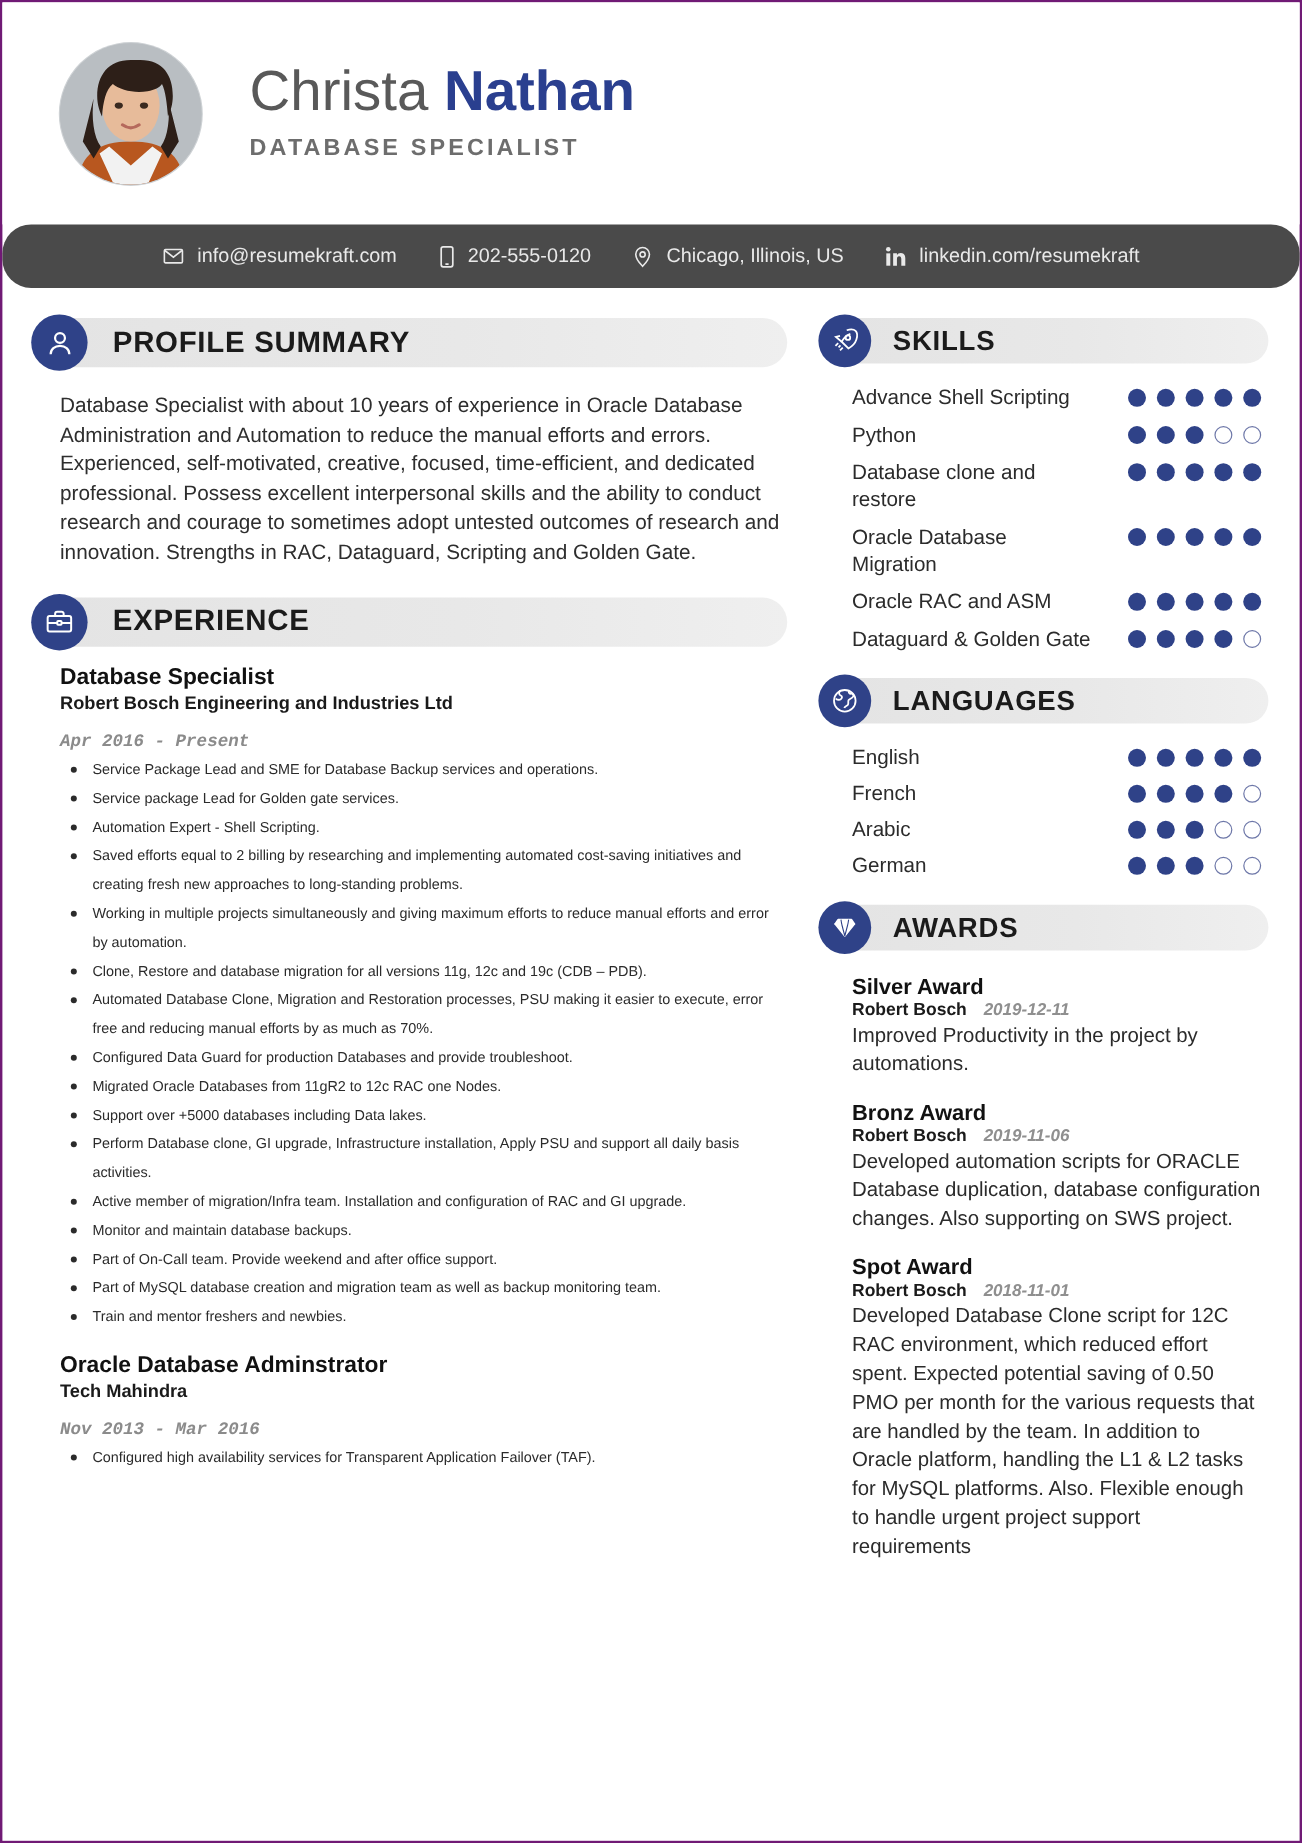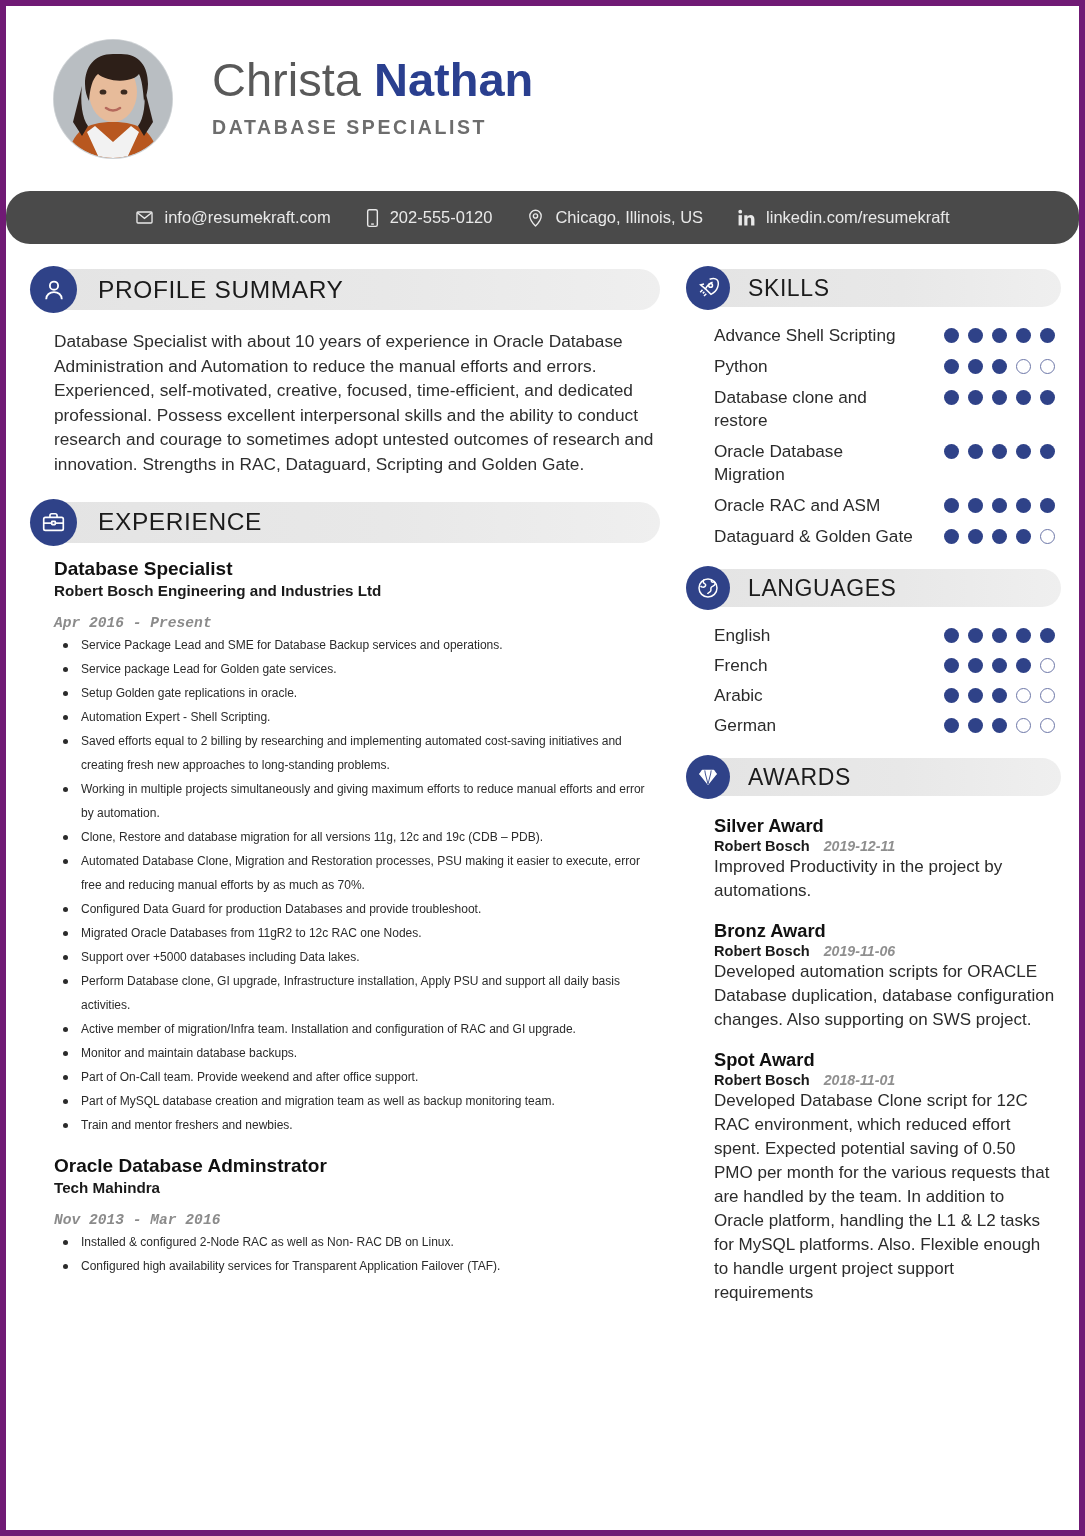--- a/index.html
+++ b/index.html
@@ -6,21 +6,21 @@
   html, body {
     width: 1085px; height: 1536px;
     background: #ffffff;
     font-family: "Liberation Sans", sans-serif;
     overflow: hidden;
   }
   .page {
     position: relative;
     width: 1085px; height: 1536px;
     background: #ffffff;
-    border: 6px solid #701a75;
+    border: 2px solid #701a75;
   }
 
   
   .header {
     height: 185px;
     display: flex;
     align-items: center;
     padding-left: 48px;
     background: #ffffff;
   }
@@ -97,21 +97,21 @@
     background: #2f4288;
     display: flex; align-items: center; justify-content: center;
   }
   .section-badge svg { display: block; }
   .section-title {
     position: absolute;
     left: 68px; top: 0;
     height: 47px;
     display: flex; align-items: center;
     font-size: 24.5px;
-    font-weight: 400;
+    font-weight: 700;
     letter-spacing: 0.6px;
     color: #1b1b1b;
   }
   .section-head.sm { height: 44px; }
   .section-head.sm .section-badge { width: 44px; height: 44px; }
   .section-head.sm .section-pill { left: 20px; height: 38px; border-radius: 0 19px 19px 0; }
   .section-head.sm .section-title { left: 62px; height: 44px; font-size: 23px; }
 
   
   .summary {
@@ -286,21 +286,20 @@
 
       <div class="exp-block">
         <div class="exp-role">Database Specialist</div>
         <div class="exp-meta">
           <span class="exp-company">Robert Bosch Engineering and Industries Ltd</span>
           <span class="exp-dates">Apr 2016 - Present</span>
         </div>
         <ul class="bullets">
             <li>Service Package Lead and SME for Database Backup services and operations.</li>
             <li>Service package Lead for Golden gate services.</li>
-            <li>Setup Golden gate replications in oracle.</li>
             <li>Automation Expert - Shell Scripting.</li>
             <li>Saved efforts equal to 2 billing by researching and implementing automated cost-saving initiatives and creating fresh new approaches to long-standing problems.</li>
             <li>Working in multiple projects simultaneously and giving maximum efforts to reduce manual efforts and error by automation.</li>
             <li>Clone, Restore and database migration for all versions 11g, 12c and 19c (CDB – PDB).</li>
             <li>Automated Database Clone, Migration and Restoration processes, PSU making it easier to execute, error free and reducing manual efforts by as much as 70%.</li>
             <li>Configured Data Guard for production Databases and provide troubleshoot.</li>
             <li>Migrated Oracle Databases from 11gR2 to 12c RAC one Nodes.</li>
             <li>Support over +5000 databases including Data lakes.</li>
             <li>Perform Database clone, GI upgrade, Infrastructure installation, Apply PSU and support all daily basis activities.</li>
             <li>Active member of migration/Infra team. Installation and configuration of RAC and GI upgrade.</li>
@@ -311,21 +310,20 @@
           </ul>
       </div>
 
       <div class="exp-block">
         <div class="exp-role">Oracle Database Adminstrator</div>
         <div class="exp-meta">
           <span class="exp-company">Tech Mahindra</span>
           <span class="exp-dates">Nov 2013 - Mar 2016</span>
         </div>
         <ul class="bullets">
-            <li>Installed &amp; configured 2-Node RAC as well as Non- RAC DB on Linux.</li>
             <li>Configured high availability services for Transparent Application Failover (TAF).</li>
           </ul>
       </div>
 
     </div>
 
     <div class="col-right">
 
       <div class="section-head sm">
         <div class="section-pill"></div>

